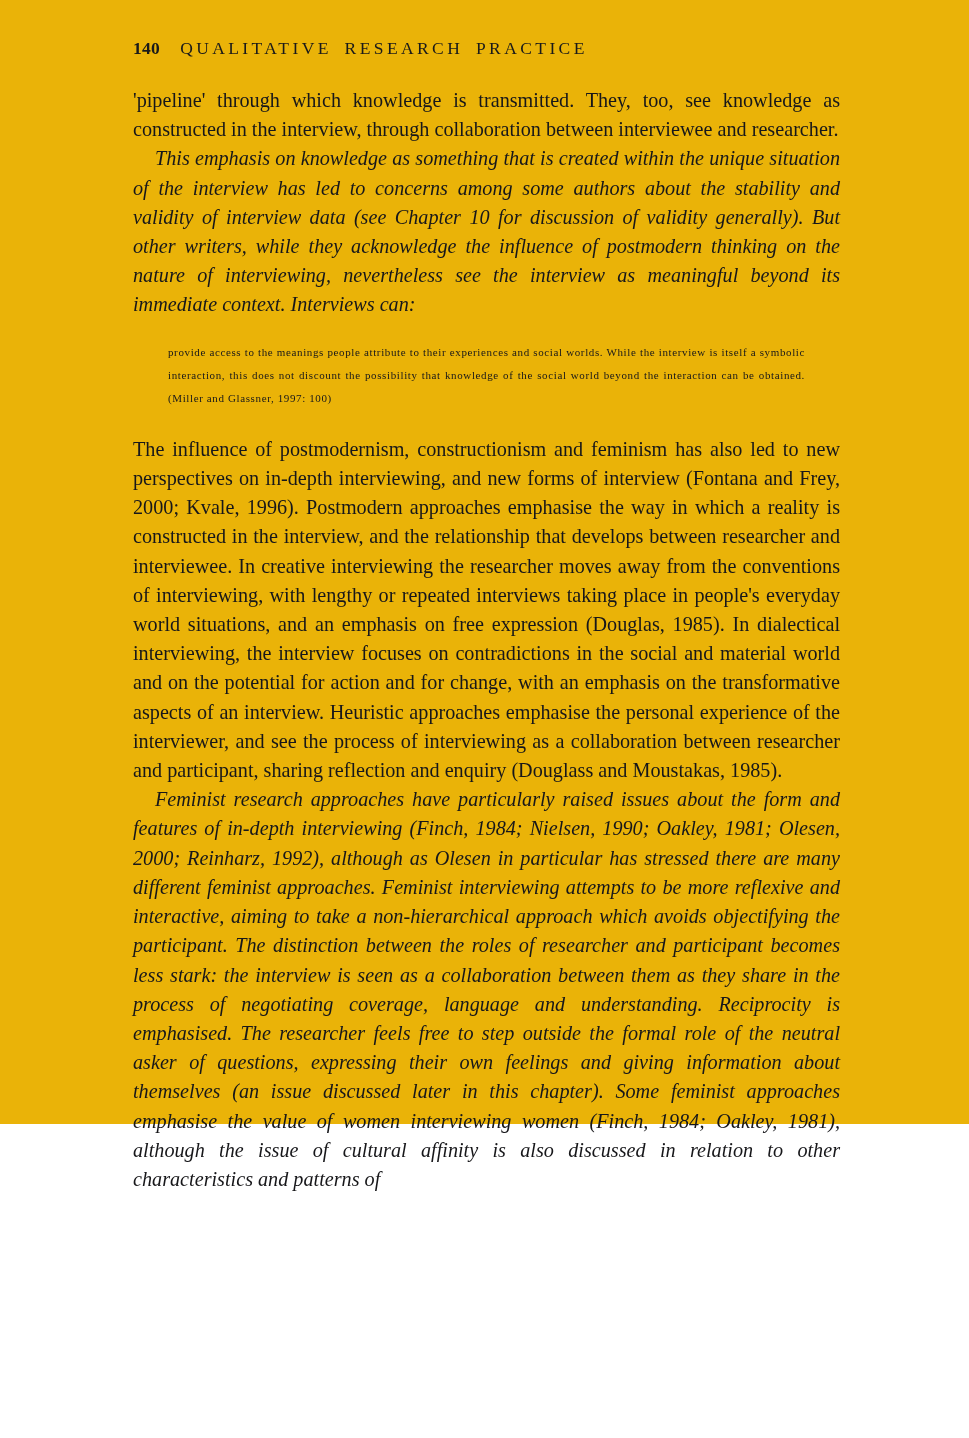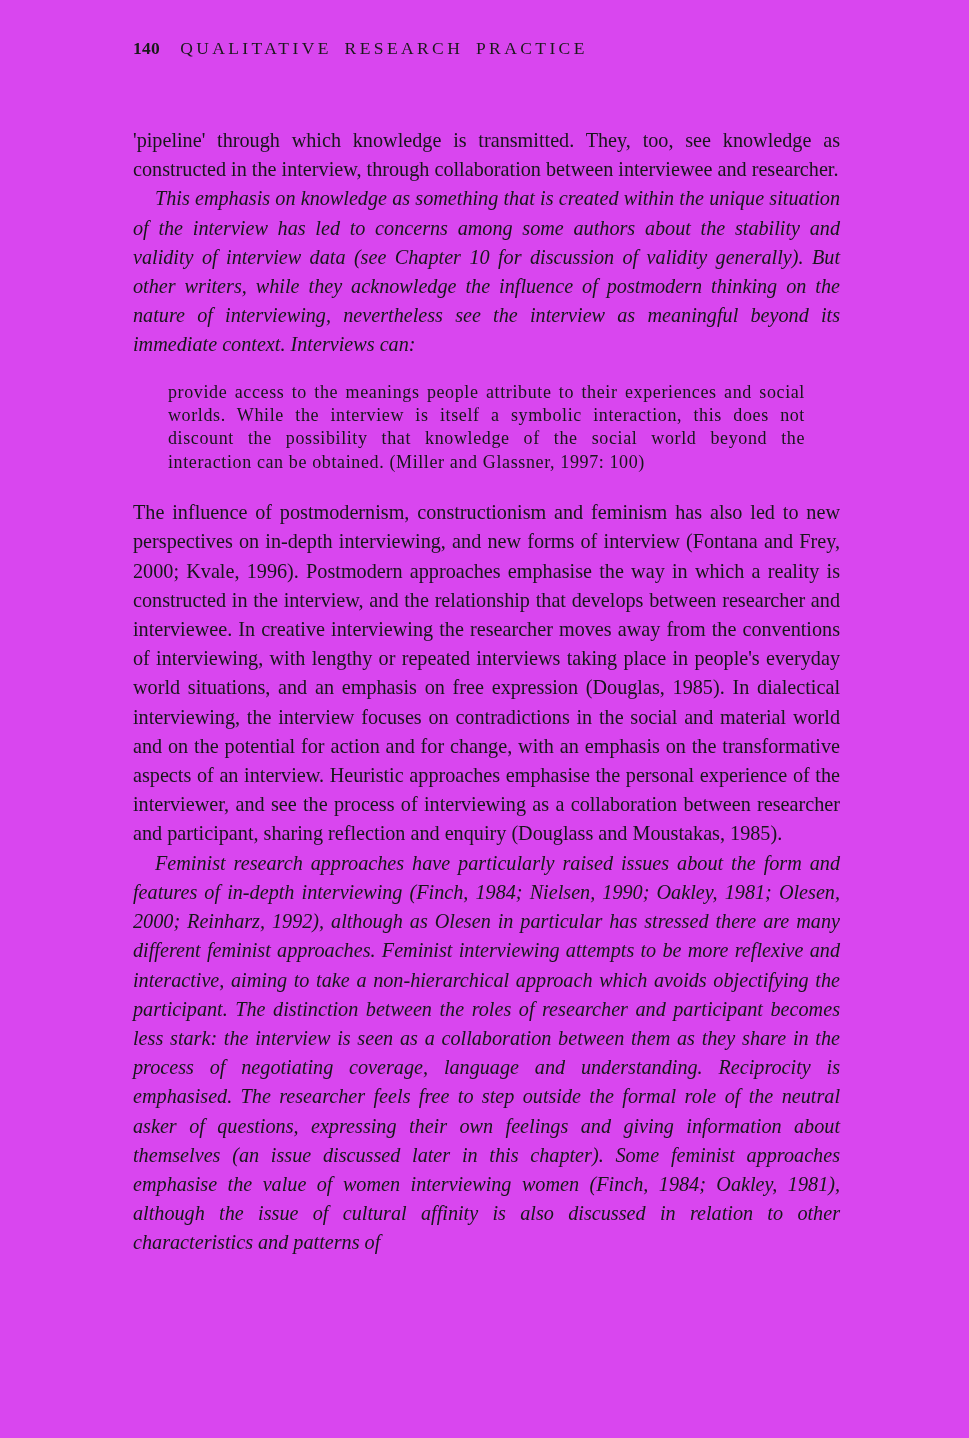--- a/index.html
+++ b/index.html
@@ -11,22 +11,22 @@
     height: 1438px;
     background: #ffffff;
     font-family: "Liberation Serif", "DejaVu Serif", serif;
     color: #1a1a1a;
     overflow: hidden;
   }
 
   .page {
     position: relative;
     width: 969px;
-    height: 1438px;
-    background: #d946ef;
+    height: 1124px;
+    background: #eab308;
   }
 
   .page-header {
     position: absolute;
     left: 133px;
     top: 36px;
     width: 707px;
     font-size: 18px;
     line-height: 24px;
     white-space: nowrap;
@@ -43,21 +43,20 @@
     font-size: 17.5px;
     letter-spacing: 3.4px;
     word-spacing: 5px;
   }
 
   .content {
     position: absolute;
     left: 133px;
     top: 86px;
     width: 707px;
-    margin-top: 40px;
   }
 
   p.body-text {
     margin: 0;
     font-size: 20.2px;
     line-height: 29.2px;
     text-align: justify;
     text-justify: inter-word;
     -webkit-hyphens: none;
     hyphens: none;
@@ -83,21 +82,21 @@
 
   blockquote.extract {
     margin: 0;
     padding: 0 0 0 35px;
     width: 672px;
     box-sizing: border-box;
   }
 
   blockquote.extract p {
     margin: 0;
-    font-size: 18px;
+    font-size: 11px;
     line-height: 23.4px;
     letter-spacing: 0.62px;
     text-align: justify;
     text-justify: inter-word;
     color: #17171a;
   }
 </style>
 </head>
 <body>
 

